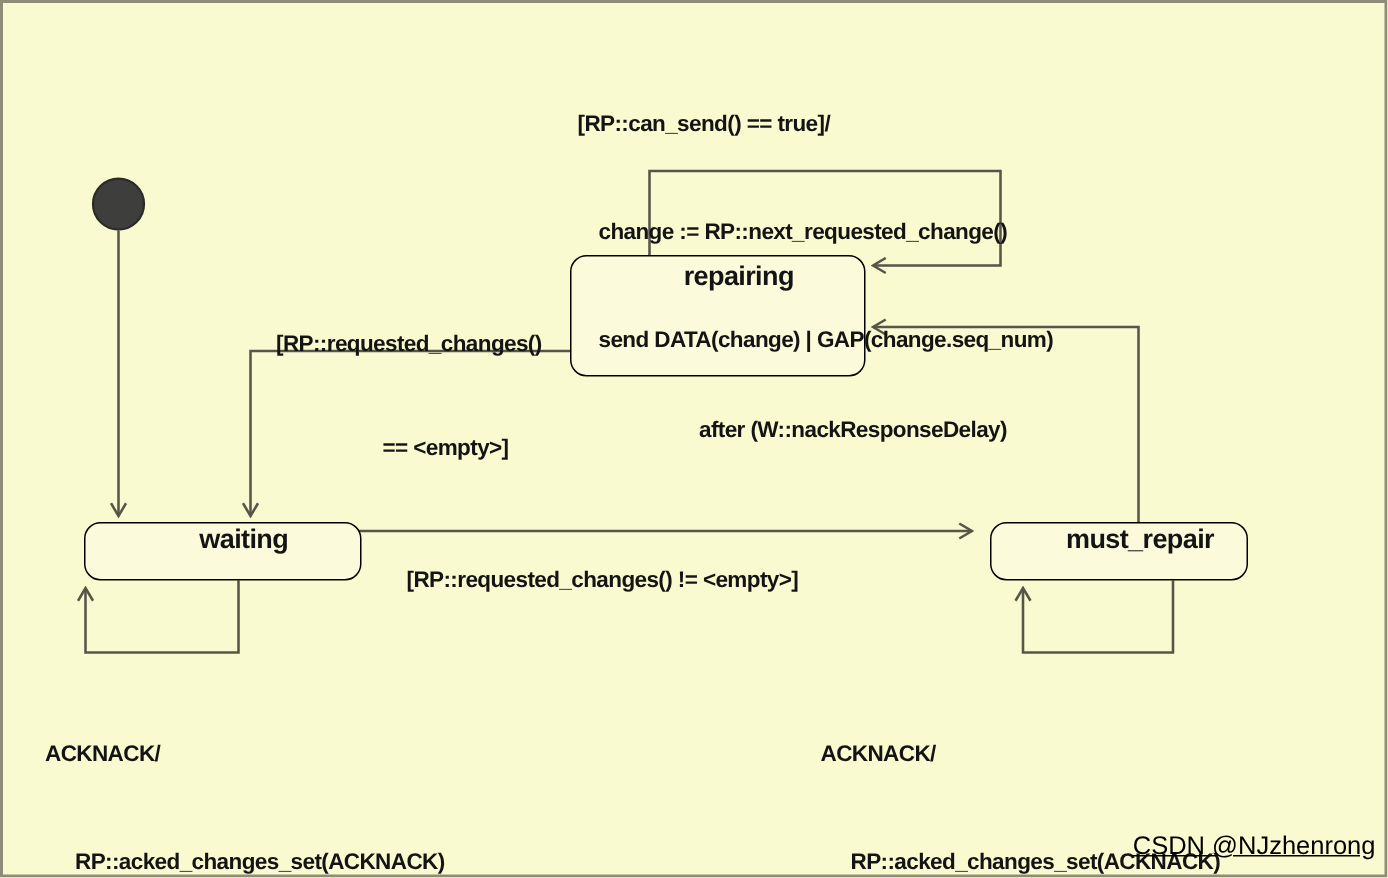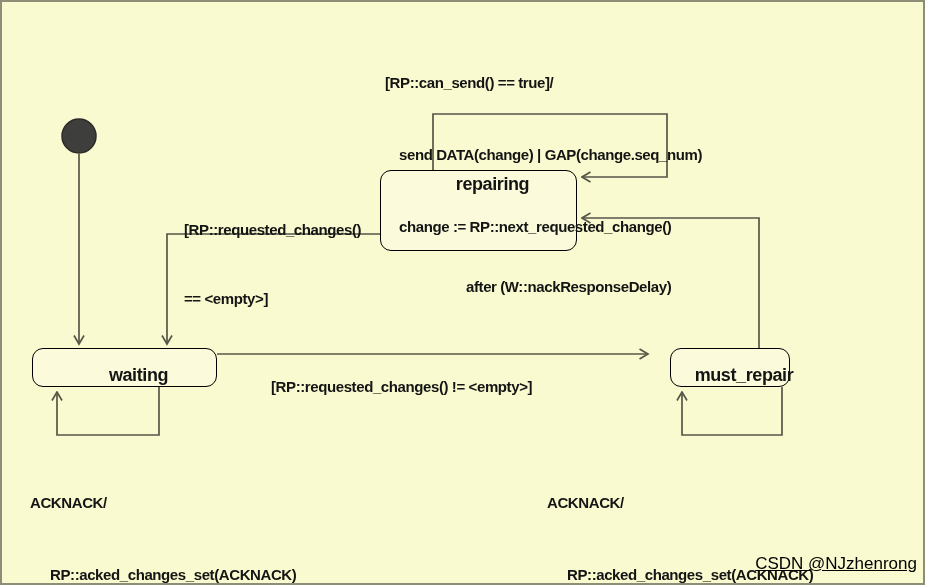--- a/index.html
+++ b/index.html
@@ -20,46 +20,46 @@
     border:1px solid #000000;
     border-radius:11px;
     box-sizing:border-box;
     font-weight:700;
     font-size:18px;
     letter-spacing:-0.4px;
     text-align:center;
     padding-left:28px;
   }
   .state.top-label{padding-top:3px;}
-  .state.mid-label{display:flex;align-items:flex-end;justify-content:center;}
+  .state.mid-label{display:flex;align-items:flex-start;justify-content:center;margin-left:24px;}
   .lbl{
     position:absolute;
     font-weight:700;
     font-size:15px;
     letter-spacing:-0.4px;
     line-height:24px;
     white-space:pre;
   }
   .indent{margin-left:14px;}
   .indent2{margin-left:20px;}
   .eq-guard{width:226px;line-height:23px;margin-left:44px;}
-  .eq-guard .r{text-align:left;}
+  .eq-guard .r{text-align:center;}
   .watermark{
     position:absolute;
     right:6px;top:552px;
     font-size:17px;
     font-weight:400;
     letter-spacing:0;
     color:#000000;
     text-decoration:underline;
   }
   
   #st-repairing{left:378px;top:168px;width:197px;height:81px;}
   #st-waiting{left:30px;top:346px;width:185px;height:39px;}
-  #st-must-repair{left:668px;top:346px;width:120px;height:39px;}
+  #st-must-repair{left:634px;top:346px;width:172px;height:39px;}
   
   #lbl-top{left:383px;top:21px;}
   #lbl-eq{left:138px;top:170px;}
   #lbl-after{left:464px;top:273px;}
   #lbl-neq{left:269px;top:373px;}
   #lbl-ack-left{left:28px;top:441px;}
   #lbl-ack-right{left:545px;top:441px;}
 </style>
 </head>
 <body>
@@ -95,22 +95,22 @@
   </div>
   <div class="state mid-label" id="st-waiting">
     <span>waiting</span>
   </div>
   <div class="state mid-label" id="st-must-repair">
     <span>must_repair</span>
   </div>
 
   <div class="lbl" id="lbl-top">
     <div>[RP::can_send() == true]/</div>
+    <div class="indent">change := RP::next_requested_change()</div>
     <div class="indent">send DATA(change) | GAP(change.seq_num)</div>
-    <div class="indent">change := RP::next_requested_change()</div>
   </div>
 
   <div class="lbl eq-guard" id="lbl-eq">
     <div>[RP::requested_changes()</div>
     <div class="r">== &lt;empty&gt;]</div>
   </div>
 
   <div class="lbl" id="lbl-after">after (W::nackResponseDelay)</div>
 
   <div class="lbl" id="lbl-neq">[RP::requested_changes() != &lt;empty&gt;]</div>

